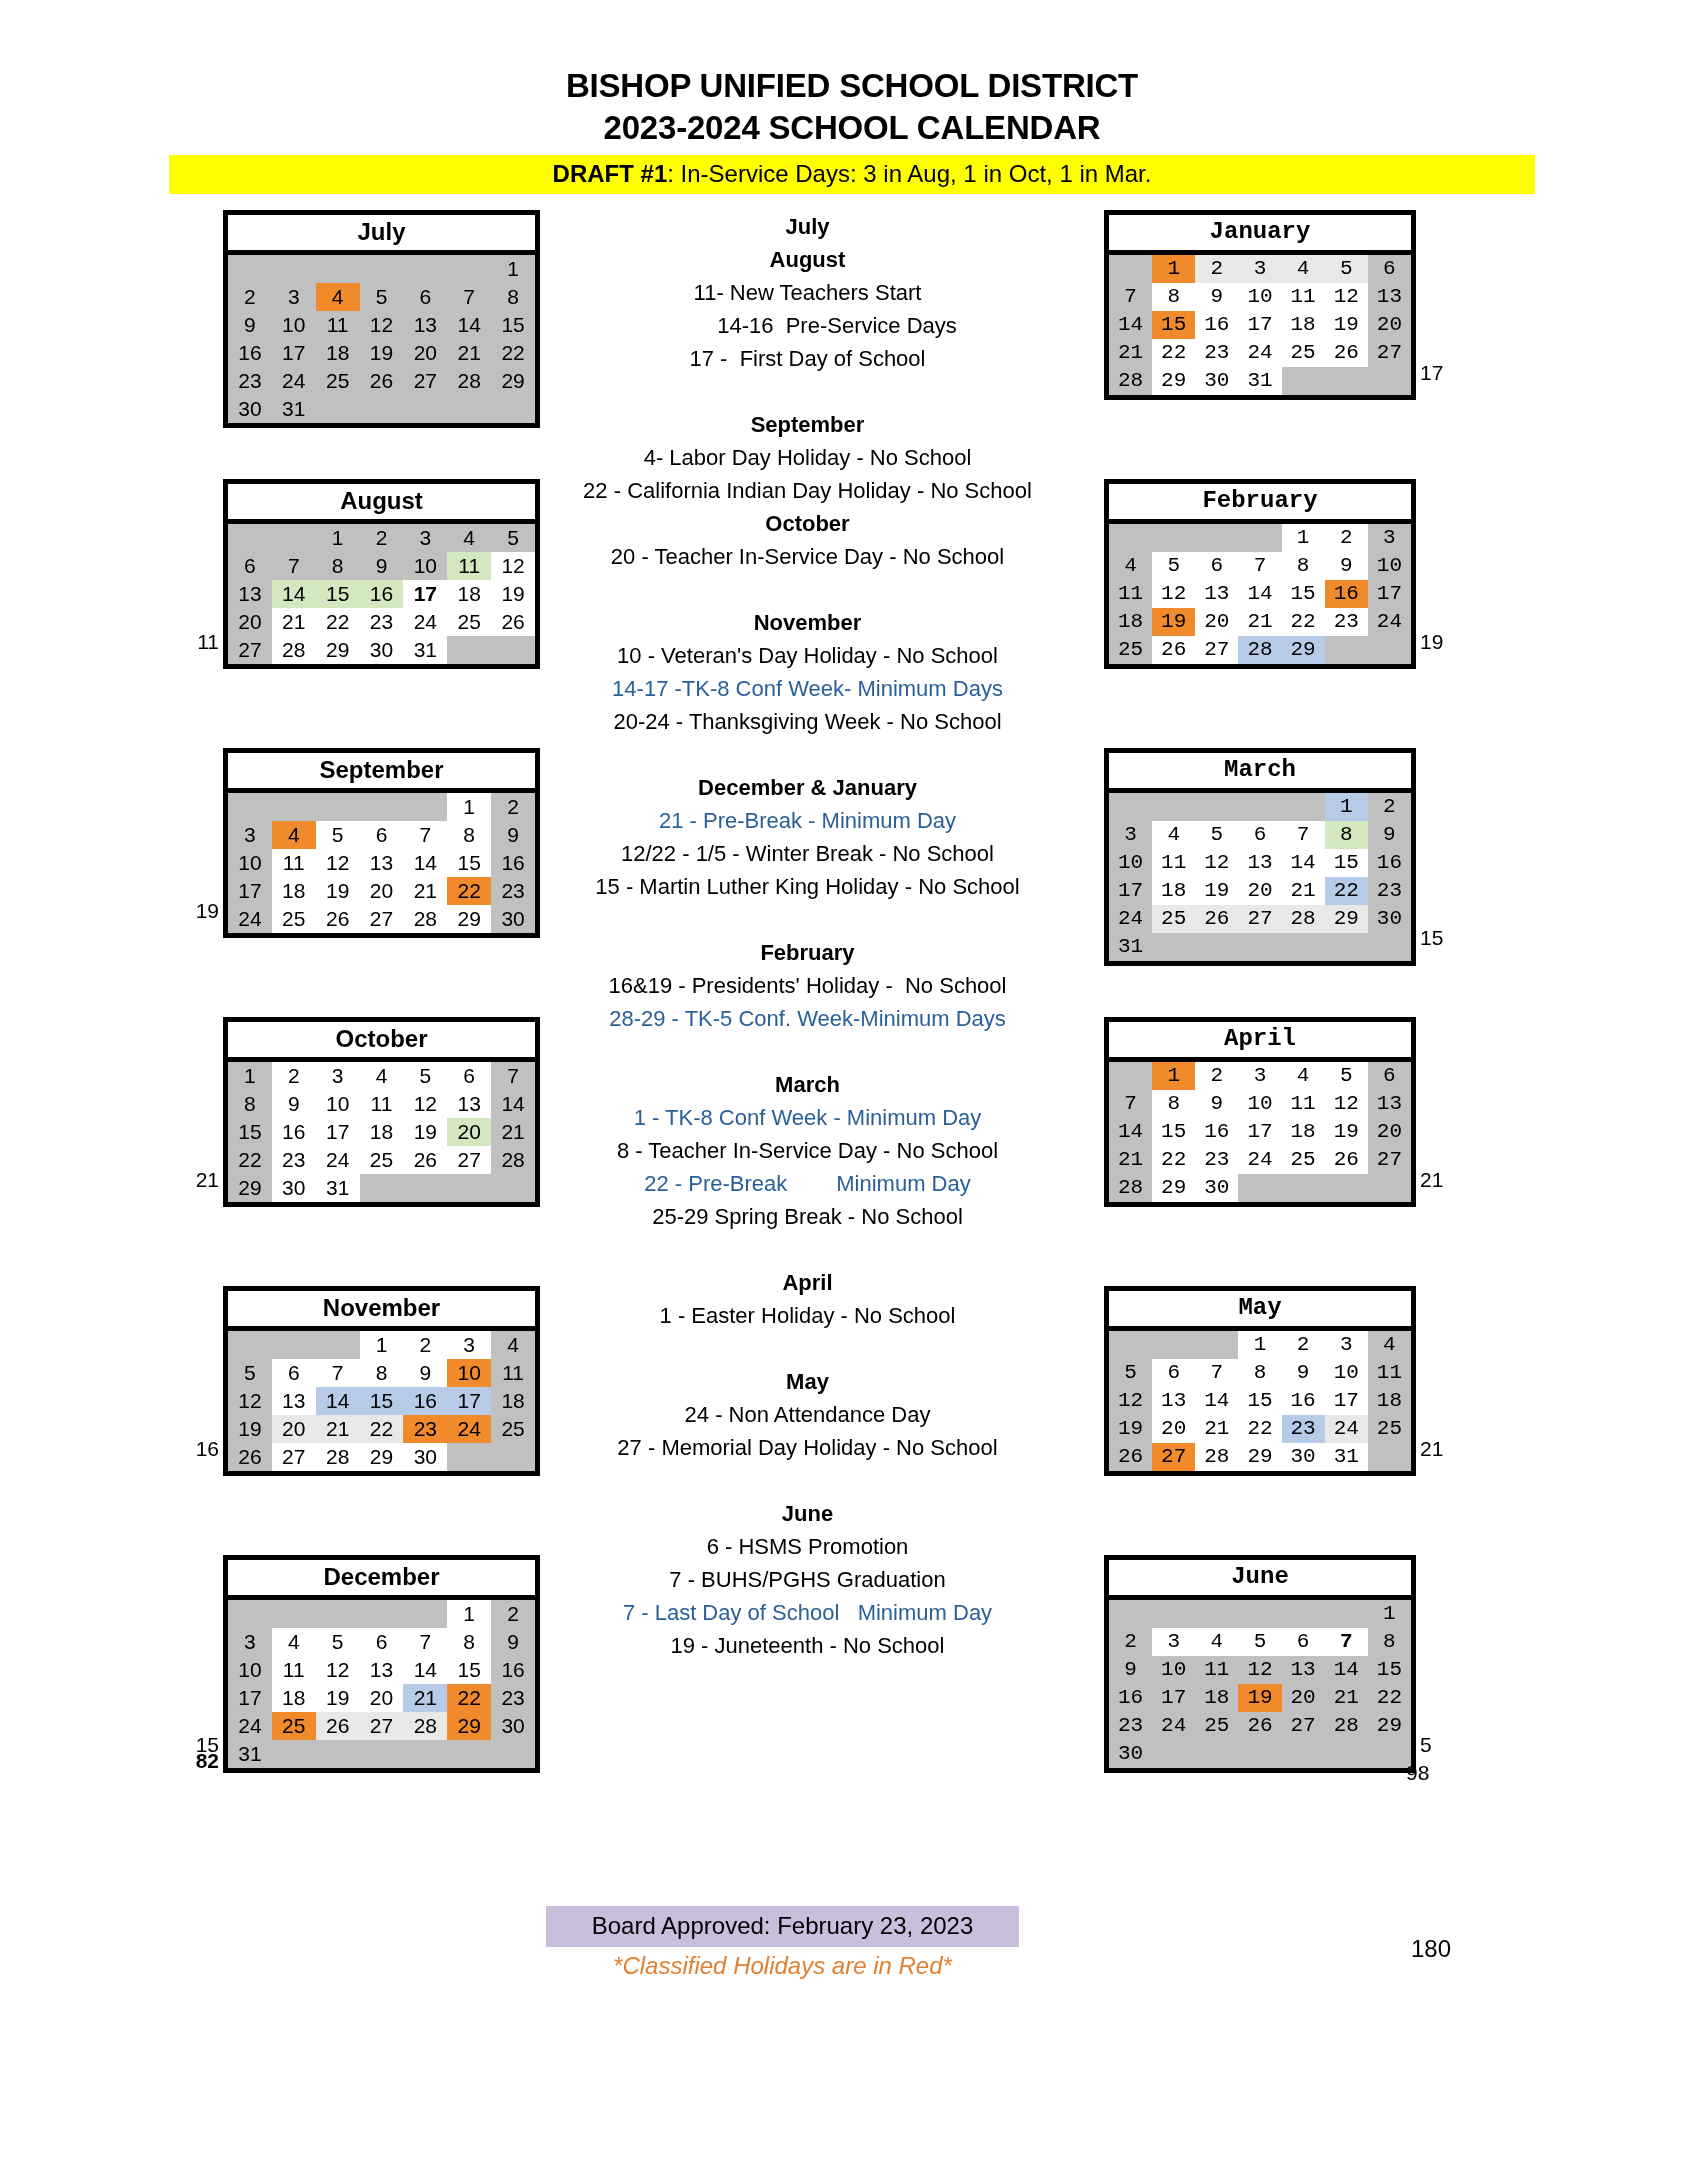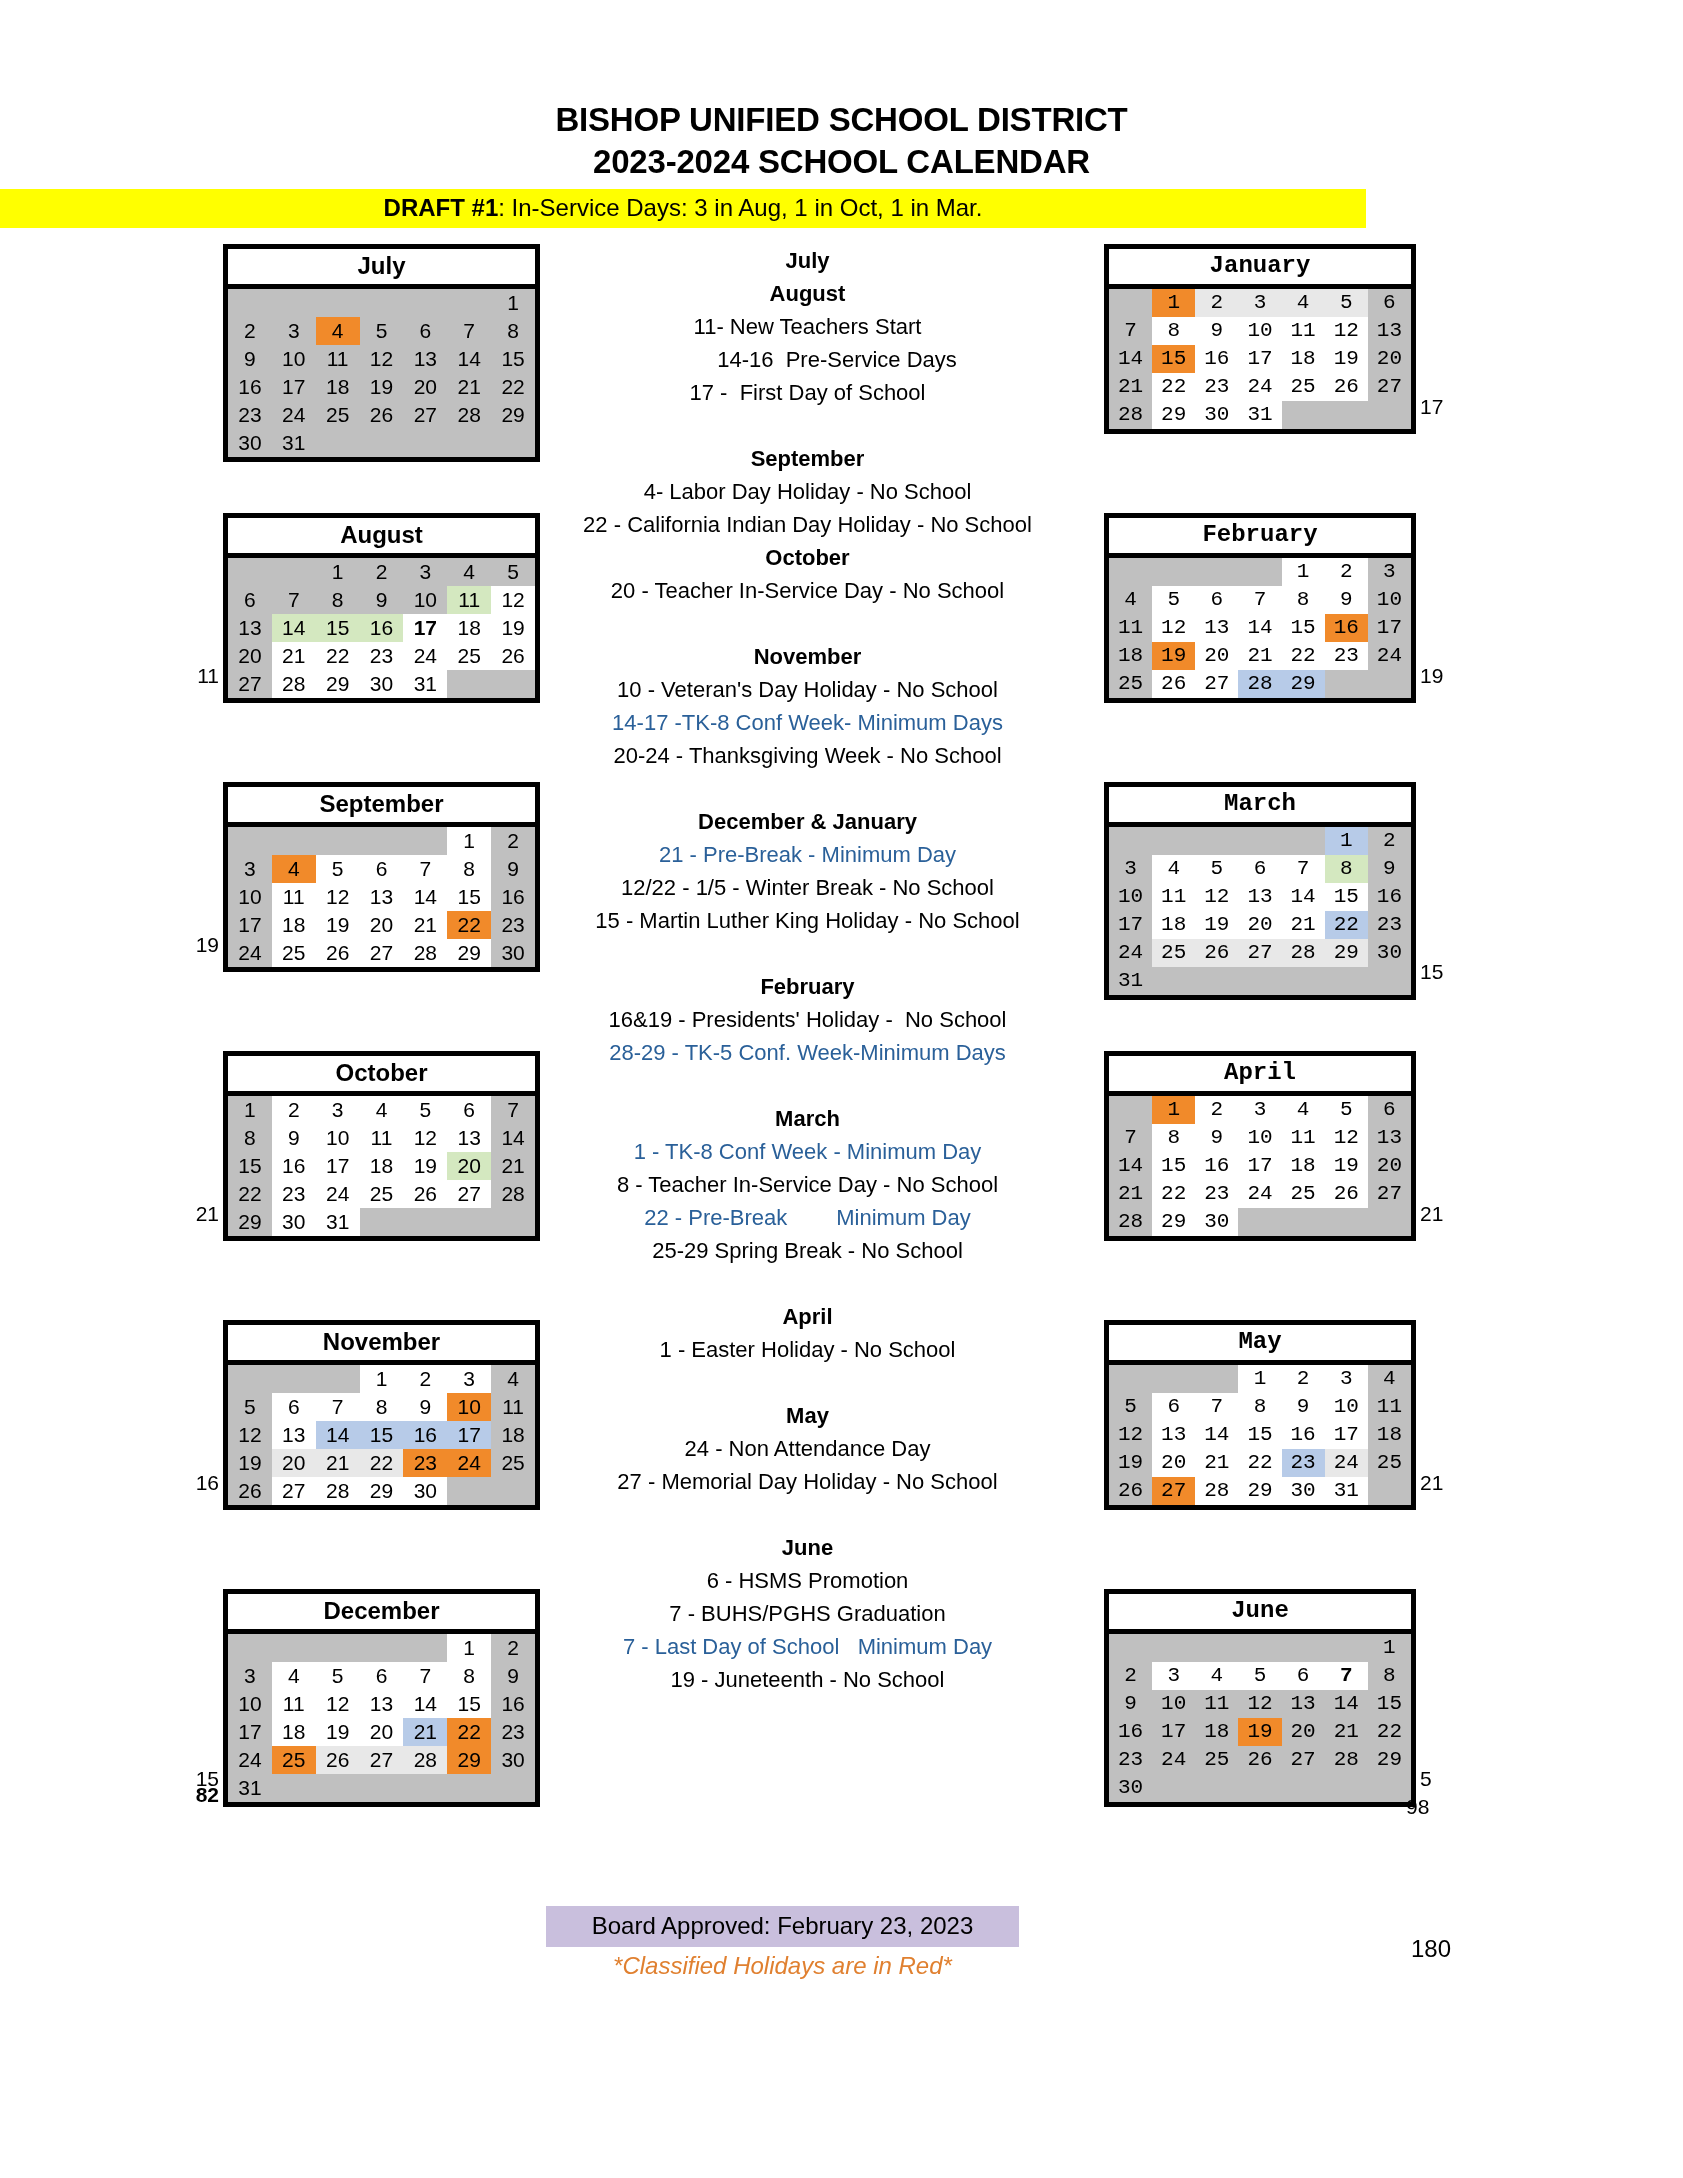--- a/index.html
+++ b/index.html
@@ -12,39 +12,40 @@
     width: 1683px;
     height: 2178px;
     font-family: "Liberation Sans", sans-serif;
     color: #000000;
     position: relative;
     overflow: hidden;
   }
 
   
   .header {
-    padding-top: 99px;
+    padding-top: 65px;
     text-align: center;
+    margin-left: 21px;
   }
   .title-line1 {
     font-size: 33px;
     font-weight: bold;
     letter-spacing: -0.2px;
     line-height: 42px;
   }
   .title-line2 {
     font-size: 33px;
     font-weight: bold;
     letter-spacing: -0.2px;
     line-height: 42px;
   }
   .draft-band-wrap {
     margin-top: 6px;
     display: flex;
-    justify-content: flex-start;
+    justify-content: center;
   }
   .draft-band {
     background: #ffff00;
     width: 1366px;
     text-align: center;
     font-size: 24px;
     line-height: 34px;
     padding: 2px 0 3px 0;
   }
   .draft-band b { font-weight: bold; }

